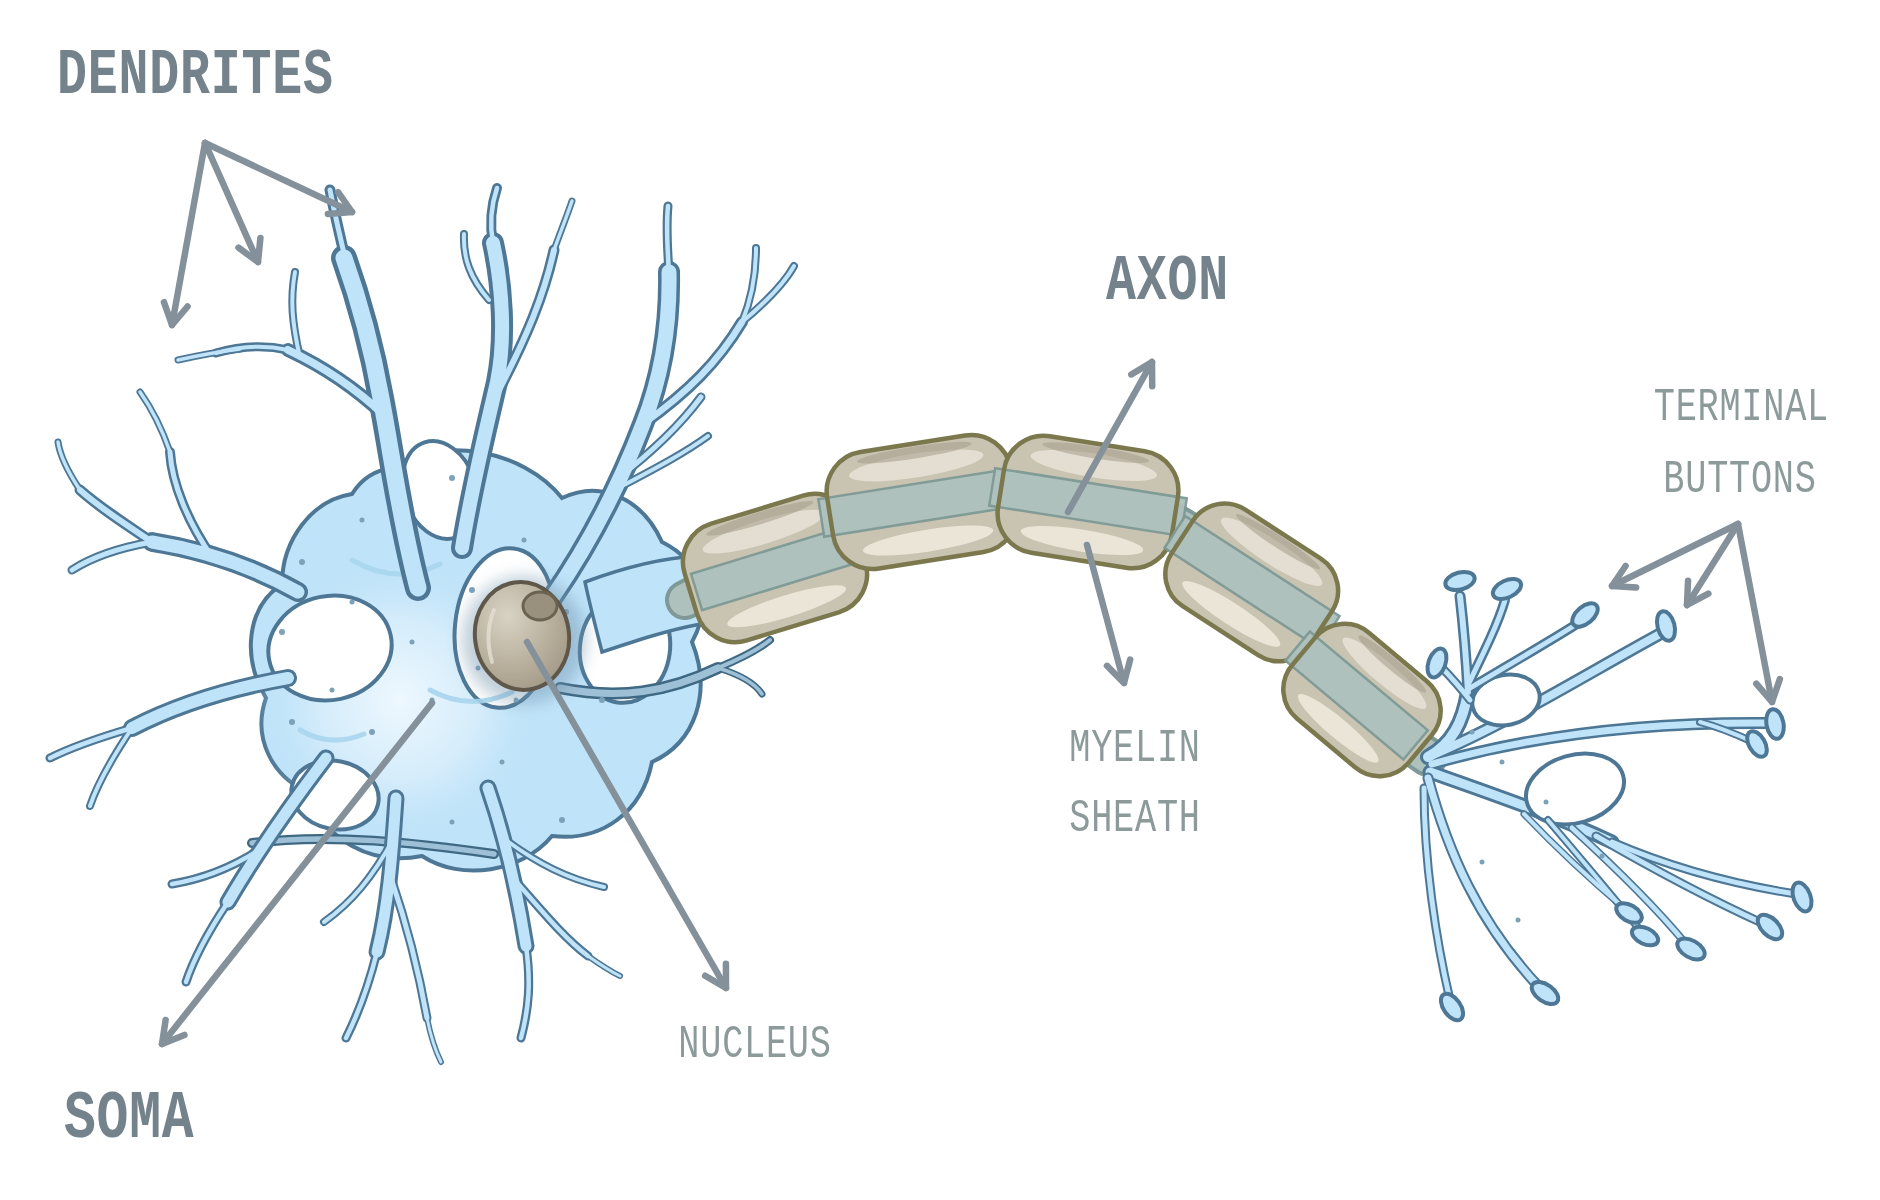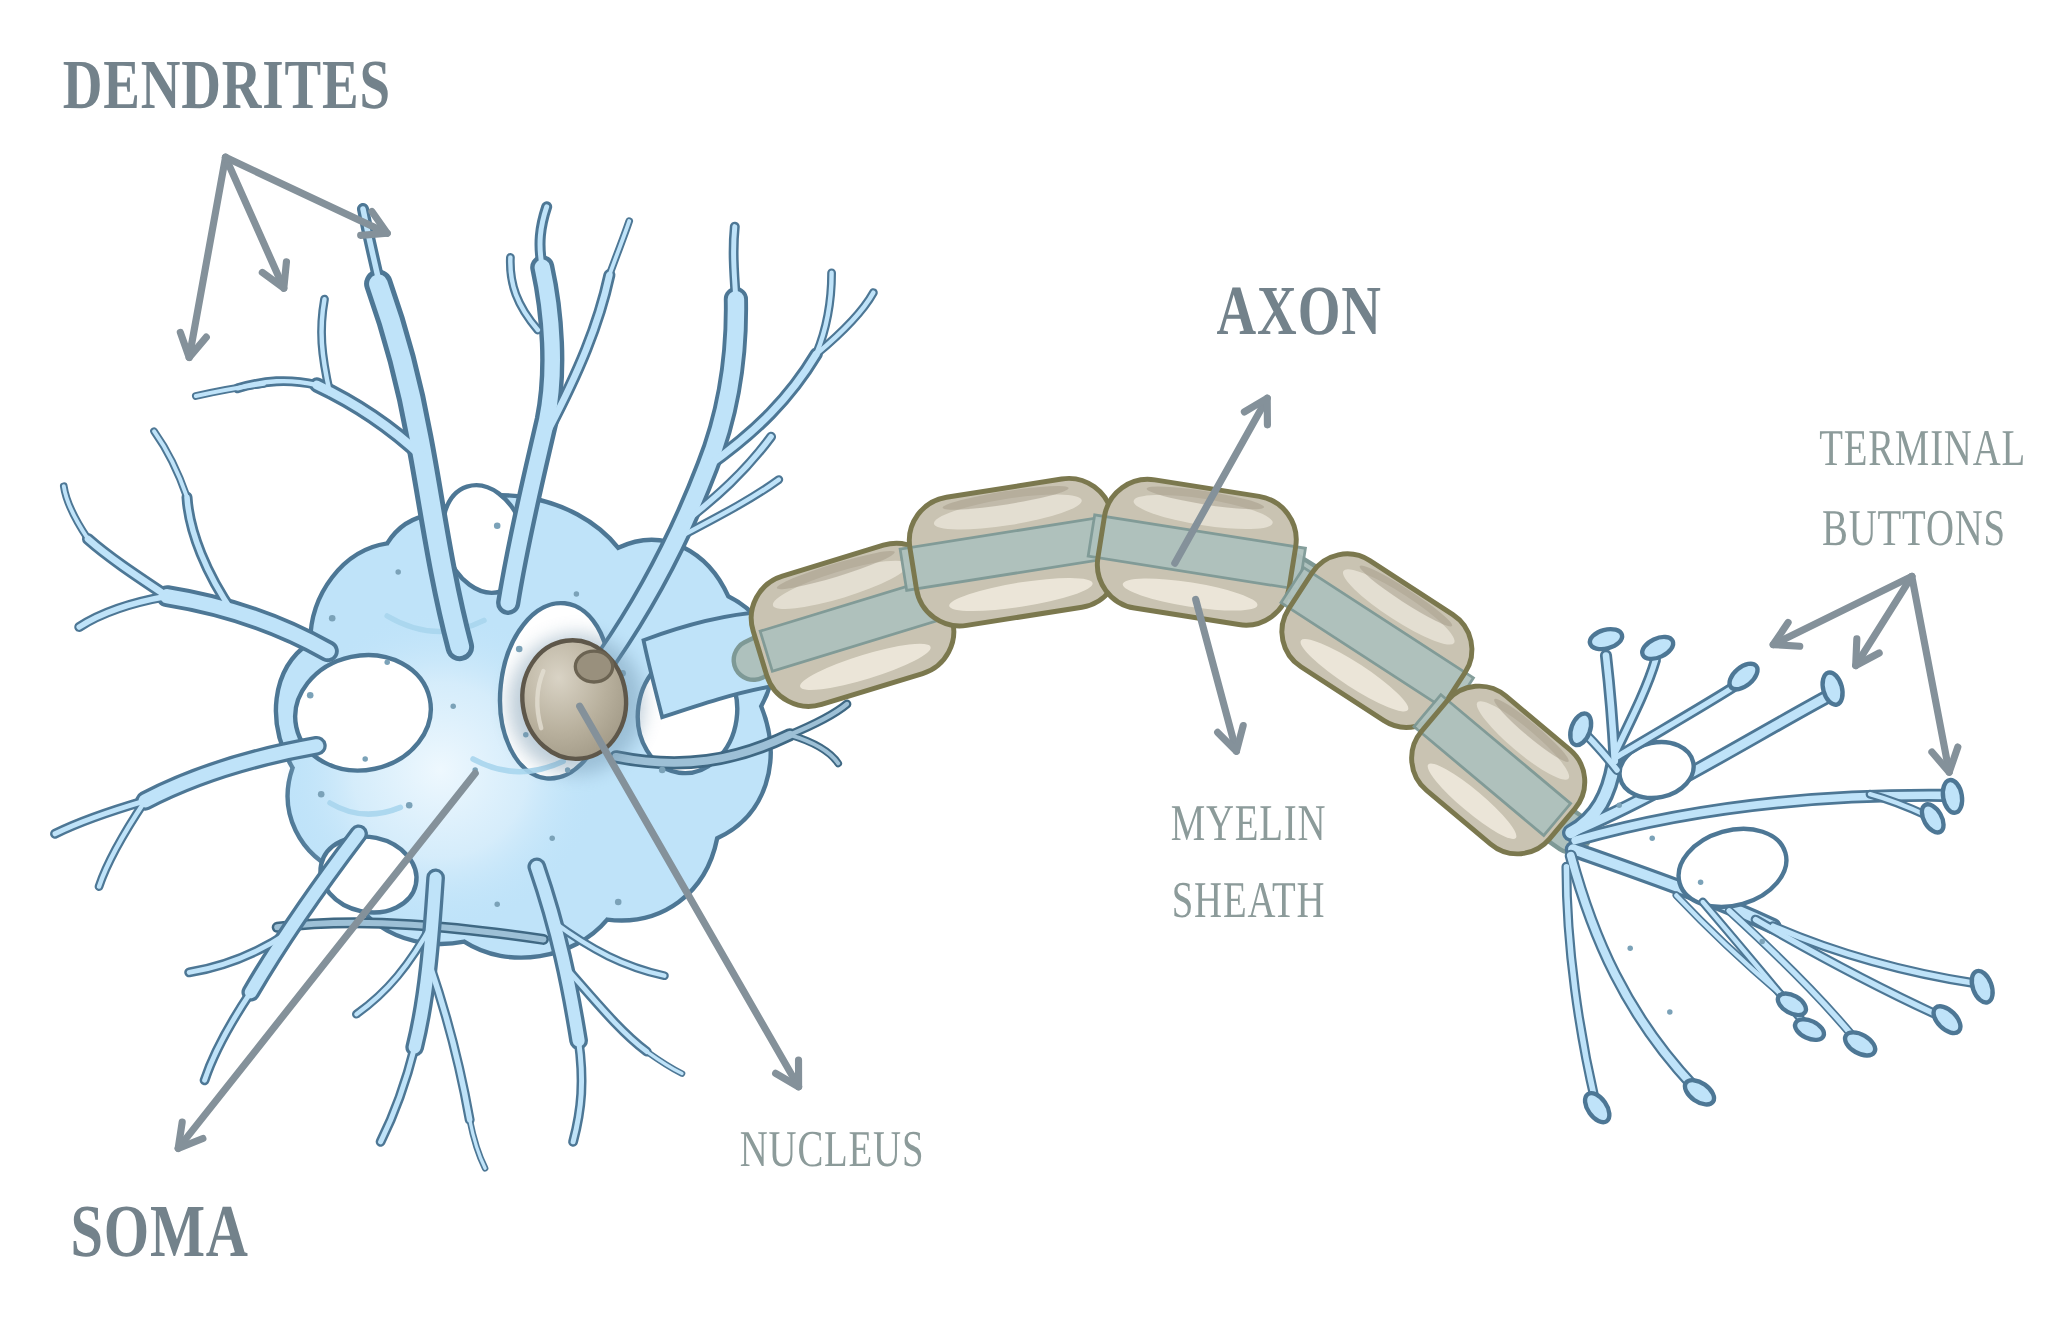--- a/index.html
+++ b/index.html
@@ -1,17 +1,17 @@
 <!DOCTYPE html>
 <html><head>
 <meta charset="utf-8">
 <style>
   html,body{margin:0;padding:0;background:#ffffff;}
   #stage{position:relative;width:1880px;height:1200px;background:#ffffff;overflow:hidden;
-         font-family:Liberation Serif, serif;}
+         font-family:Liberation Mono, monospace;}
   #art{position:absolute;left:0;top:0;}
   .lbl{position:absolute;white-space:nowrap;user-select:none;}
   .lbl-bold{font-weight:700;color:#73828b;transform-origin:left top;transform:scaleX(.78);letter-spacing:1px;}
   .lbl-light{font-weight:400;color:#8c9b9a;transform-origin:center top;transform:scaleX(.75);
              text-align:center;letter-spacing:1px;}
   #lbl-dendrites{left:57px;top:40px;font-size:64px;}
   #lbl-axon{left:1106px;top:246px;font-size:64px;}
   #lbl-soma{left:64px;top:1080px;font-size:68px;}
   #lbl-terminal{left:1625px;top:372px;width:230px;font-size:47px;line-height:72px;white-space:normal;}
   #lbl-myelin{left:1030px;top:714px;width:210px;font-size:47px;line-height:70px;white-space:normal;}

